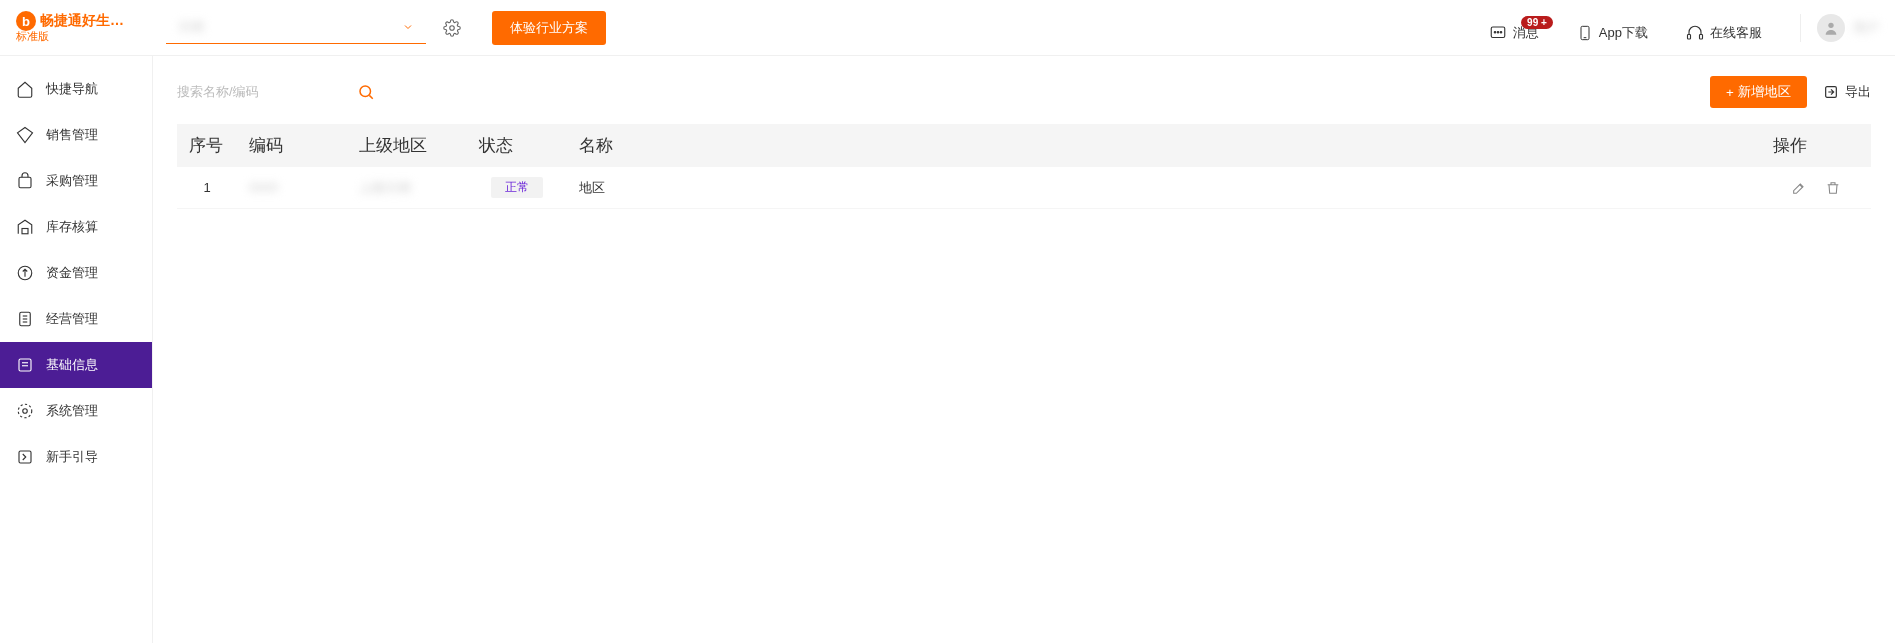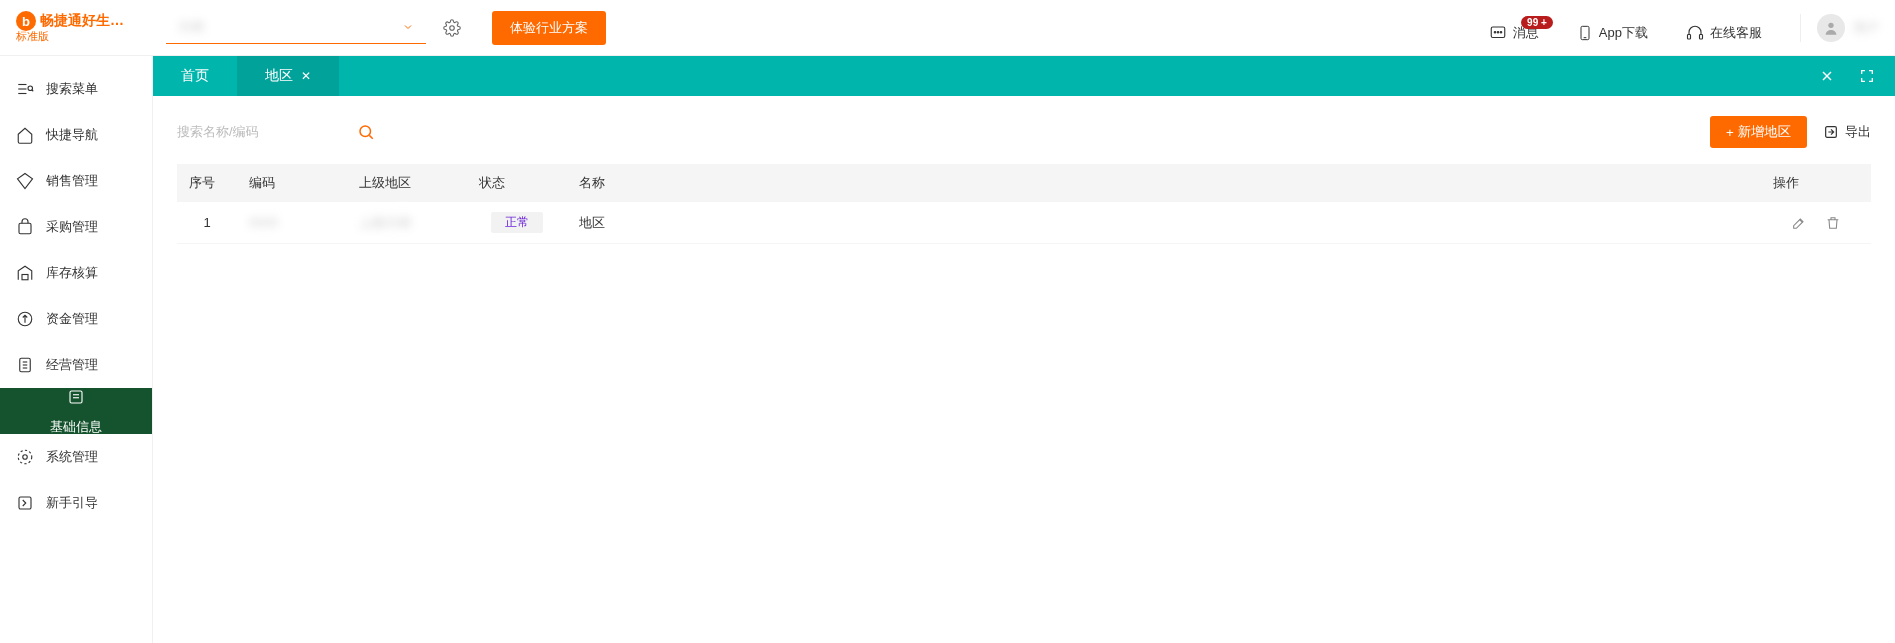--- a/index.html
+++ b/index.html
@@ -19,21 +19,21 @@
 .header-right { margin-left: auto; display: flex; align-items: flex-end; gap: 38px; }
 .header-link { display: flex; align-items: center; gap: 6px; color: #333; cursor: pointer; position: relative; }
 .badge { position: absolute; top: -8px; right: -14px; background: #b91c1c; color: #fff; border-radius: 10px; padding: 1px 6px; font-size: 10px; font-weight: 600; }
 .avatar-area { display:flex; align-items:center; gap:8px; padding-left:16px; border-left:1px solid #eee; }
 .avatar { width: 28px; height: 28px; border-radius: 50%; background: #e8e8e8; display: flex; align-items: center; justify-content: center; color: #aaa; }
 
 
 .main-layout { display: flex; height: calc(100vh - 56px); }
 .sidebar { width: 153px; background: #fff; border-right: 1px solid #f0f0f0; padding-top: 10px; }
 .sidebar-item { height: 46px; display: flex; align-items: center; gap: 12px; padding: 0 16px; cursor: pointer; color: #333; }
-.sidebar-item.active { background: #14532d; color: #fff; flex-direction: column; }
+.sidebar-item.active { background: #4c1d95; color: #fff; }
 .side-icon { width: 18px; height: 18px; display: flex; align-items: center; justify-content: center; }
 
 
 .content { flex: 1; background: #fff; display: flex; flex-direction: column; }
 .tab-bar { height: 40px; background: #00b5ac; display: flex; align-items: stretch; color: #fff; }
 .tab { padding: 0 28px; display: flex; align-items: center; gap: 8px; cursor: pointer; font-size: 14px; }
 .tab.active { background: #00a299; }
 .tab-close { font-size: 12px; }
 .tab-bar-right { margin-left: auto; display: flex; align-items: center; gap: 12px; padding-right: 14px; }
 .tab-icon-btn { width: 28px; height: 28px; display: flex; align-items: center; justify-content: center; cursor: pointer; }
@@ -44,21 +44,21 @@
 .search-input { border: none; outline: none; width: 180px; padding: 6px 0; font-size: 13px; color: #333; }
 .search-input::placeholder { color: #bbb; }
 .search-icon { color: #ff6a00; }
 .toolbar-right { margin-left: auto; display: flex; align-items: center; gap: 16px; }
 .add-btn { background: #ff6a00; color: #fff; border: none; padding: 7px 16px; border-radius: 3px; cursor: pointer; display: flex; align-items: center; gap: 4px; }
 .export-btn { display: flex; align-items: center; gap: 6px; cursor: pointer; color: #333; }
 
 
 .table { width: 100%; border-collapse: collapse; }
 .table thead tr { background: #f5f5f5; }
-.table th { text-align: left; padding: 10px 12px; font-weight: 500; color: #333; font-size: 13px; }
+.table th { text-align: left; padding: 10px 12px; font-weight: 500; color: #333; font-size: 17px; }
 .table td { padding: 10px 12px; border-bottom: 1px solid #f5f5f5; color: #333; font-size: 13px; }
 .col-seq { width: 60px; text-align: center; }
 .col-code { width: 110px; }
 .col-parent { width: 120px; }
 .col-status { width: 100px; text-align: center; }
 .col-name { min-width: 200px; }
 .col-actions { width: 110px; text-align: center; }
 .status-tag { display: inline-block; background: #f2f2f2; color: #6d28d9; padding: 2px 14px; border-radius: 2px; font-size: 12px; }
 .act-icons { display: flex; gap: 18px; justify-content: center; color: #888; }
 .act-icon { cursor: pointer; }
@@ -133,32 +133,20 @@
       <span class="blurred">用户</span>
     </div>
   </div>
 </div>
 
 <div class="main-layout">
   <div class="sidebar">
     <div class="sidebar-item">
       <span class="side-icon">
           <svg width="18" height="18" viewBox="0 0 24 24" fill="none" stroke="currentColor" stroke-width="1.5">
-            <line x1="3" y1="6" x2="14" y2="6"></line>
-            <line x1="3" y1="12" x2="14" y2="12"></line>
-            <line x1="3" y1="18" x2="14" y2="18"></line>
-            <circle cx="19" cy="11" r="3"></circle>
-            <line x1="21" y1="13" x2="23" y2="15"></line>
-          </svg>
-        </span>
-      <span>搜索菜单</span>
-    </div>
-    <div class="sidebar-item">
-      <span class="side-icon">
-          <svg width="18" height="18" viewBox="0 0 24 24" fill="none" stroke="currentColor" stroke-width="1.5">
             <path d="M3 11l9-8 9 8v10a2 2 0 0 1-2 2H5a2 2 0 0 1-2-2z"></path>
           </svg>
         </span>
       <span>快捷导航</span>
     </div>
     <div class="sidebar-item">
       <span class="side-icon">
           <svg width="18" height="18" viewBox="0 0 24 24" fill="none" stroke="currentColor" stroke-width="1.5">
             <polygon points="12 2 22 9 12 22 2 9"></polygon>
           </svg>
@@ -227,42 +215,20 @@
           <svg width="18" height="18" viewBox="0 0 24 24" fill="none" stroke="currentColor" stroke-width="1.5">
             <rect x="4" y="4" width="16" height="16" rx="2"></rect>
             <path d="M9 16l4-4-4-4"></path>
           </svg>
         </span>
       <span>新手引导</span>
     </div>
   </div>
 
   <div class="content">
-    <div class="tab-bar">
-      <div class="tab">
-        <span>首页</span>
-      </div>
-      <div class="tab active">
-        <span>地区</span>
-        <span class="tab-close">✕</span>
-      </div>
-      <div class="tab-bar-right">
-        <div class="tab-icon-btn">
-          <svg width="16" height="16" viewBox="0 0 24 24" fill="none" stroke="currentColor" stroke-width="2">
-              <line x1="6" y1="6" x2="18" y2="18"></line>
-              <line x1="6" y1="18" x2="18" y2="6"></line>
-            </svg>
-        </div>
-        <div class="tab-icon-btn">
-          <svg width="16" height="16" viewBox="0 0 24 24" fill="none" stroke="currentColor" stroke-width="2">
-              <path d="M4 9V4h5M20 9V4h-5M4 15v5h5M20 15v5h-5"></path>
-            </svg>
-        </div>
-      </div>
-    </div>
 
     <div class="content-body">
       <div class="toolbar">
         <div class="search-wrap">
           <input class="search-input" placeholder="搜索名称/编码" style="">
           <span class="search-icon">
             <svg width="18" height="18" viewBox="0 0 24 24" fill="none" stroke="currentColor" stroke-width="2">
                 <circle cx="11" cy="11" r="7"></circle>
                 <line x1="21" y1="21" x2="16.5" y2="16.5"></line>
               </svg>

